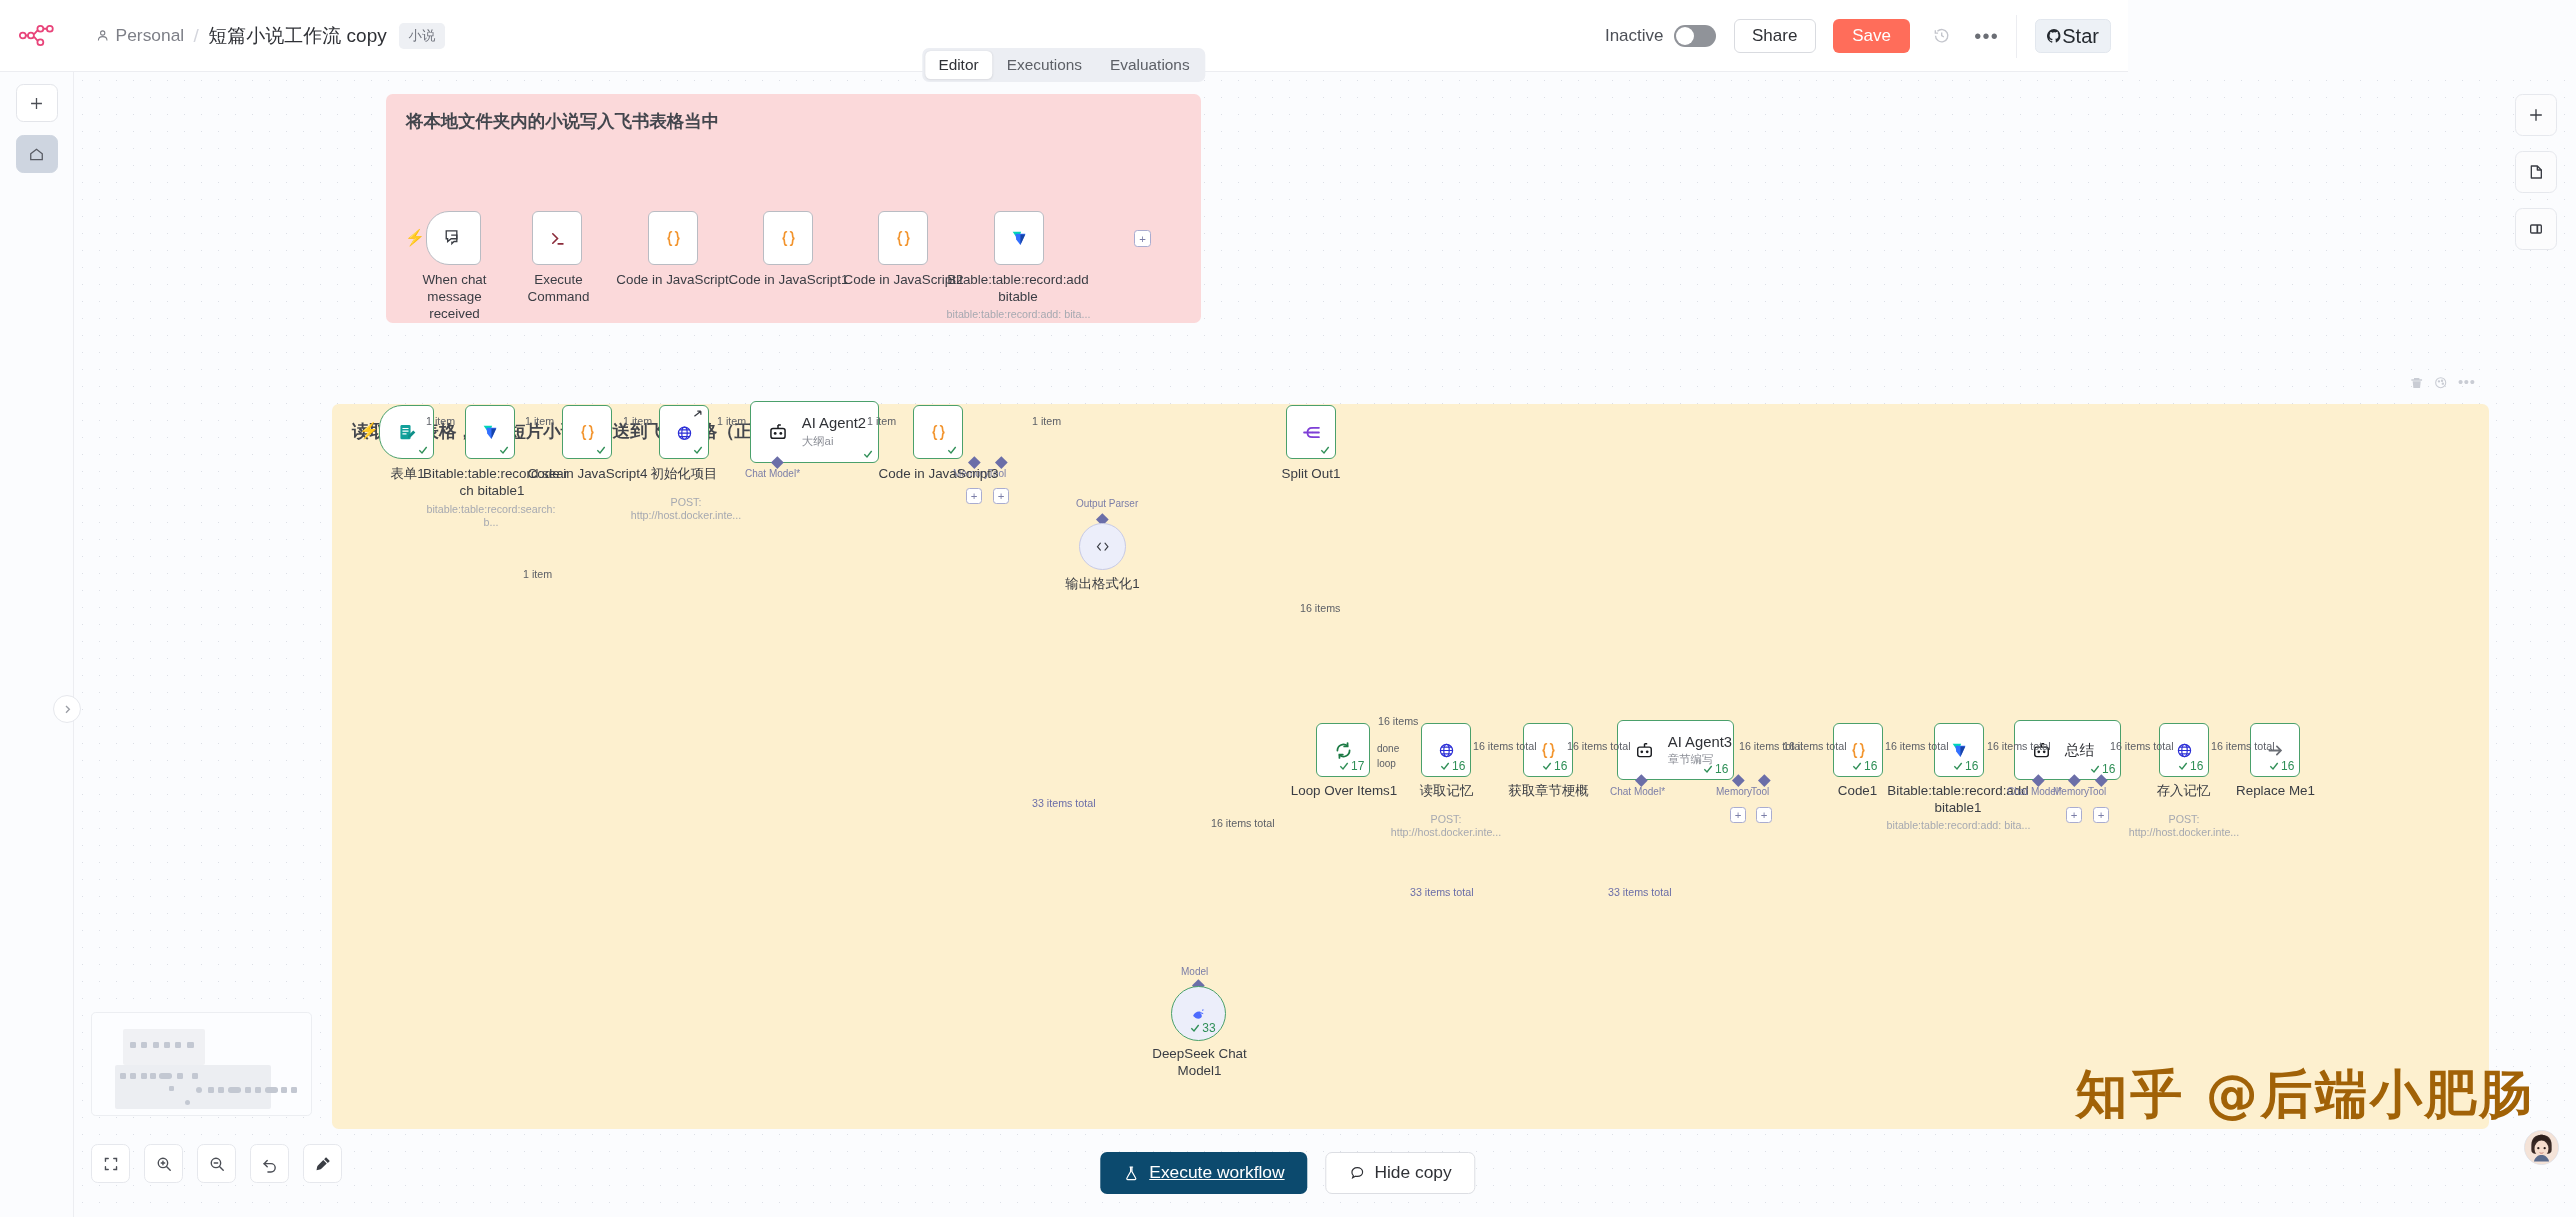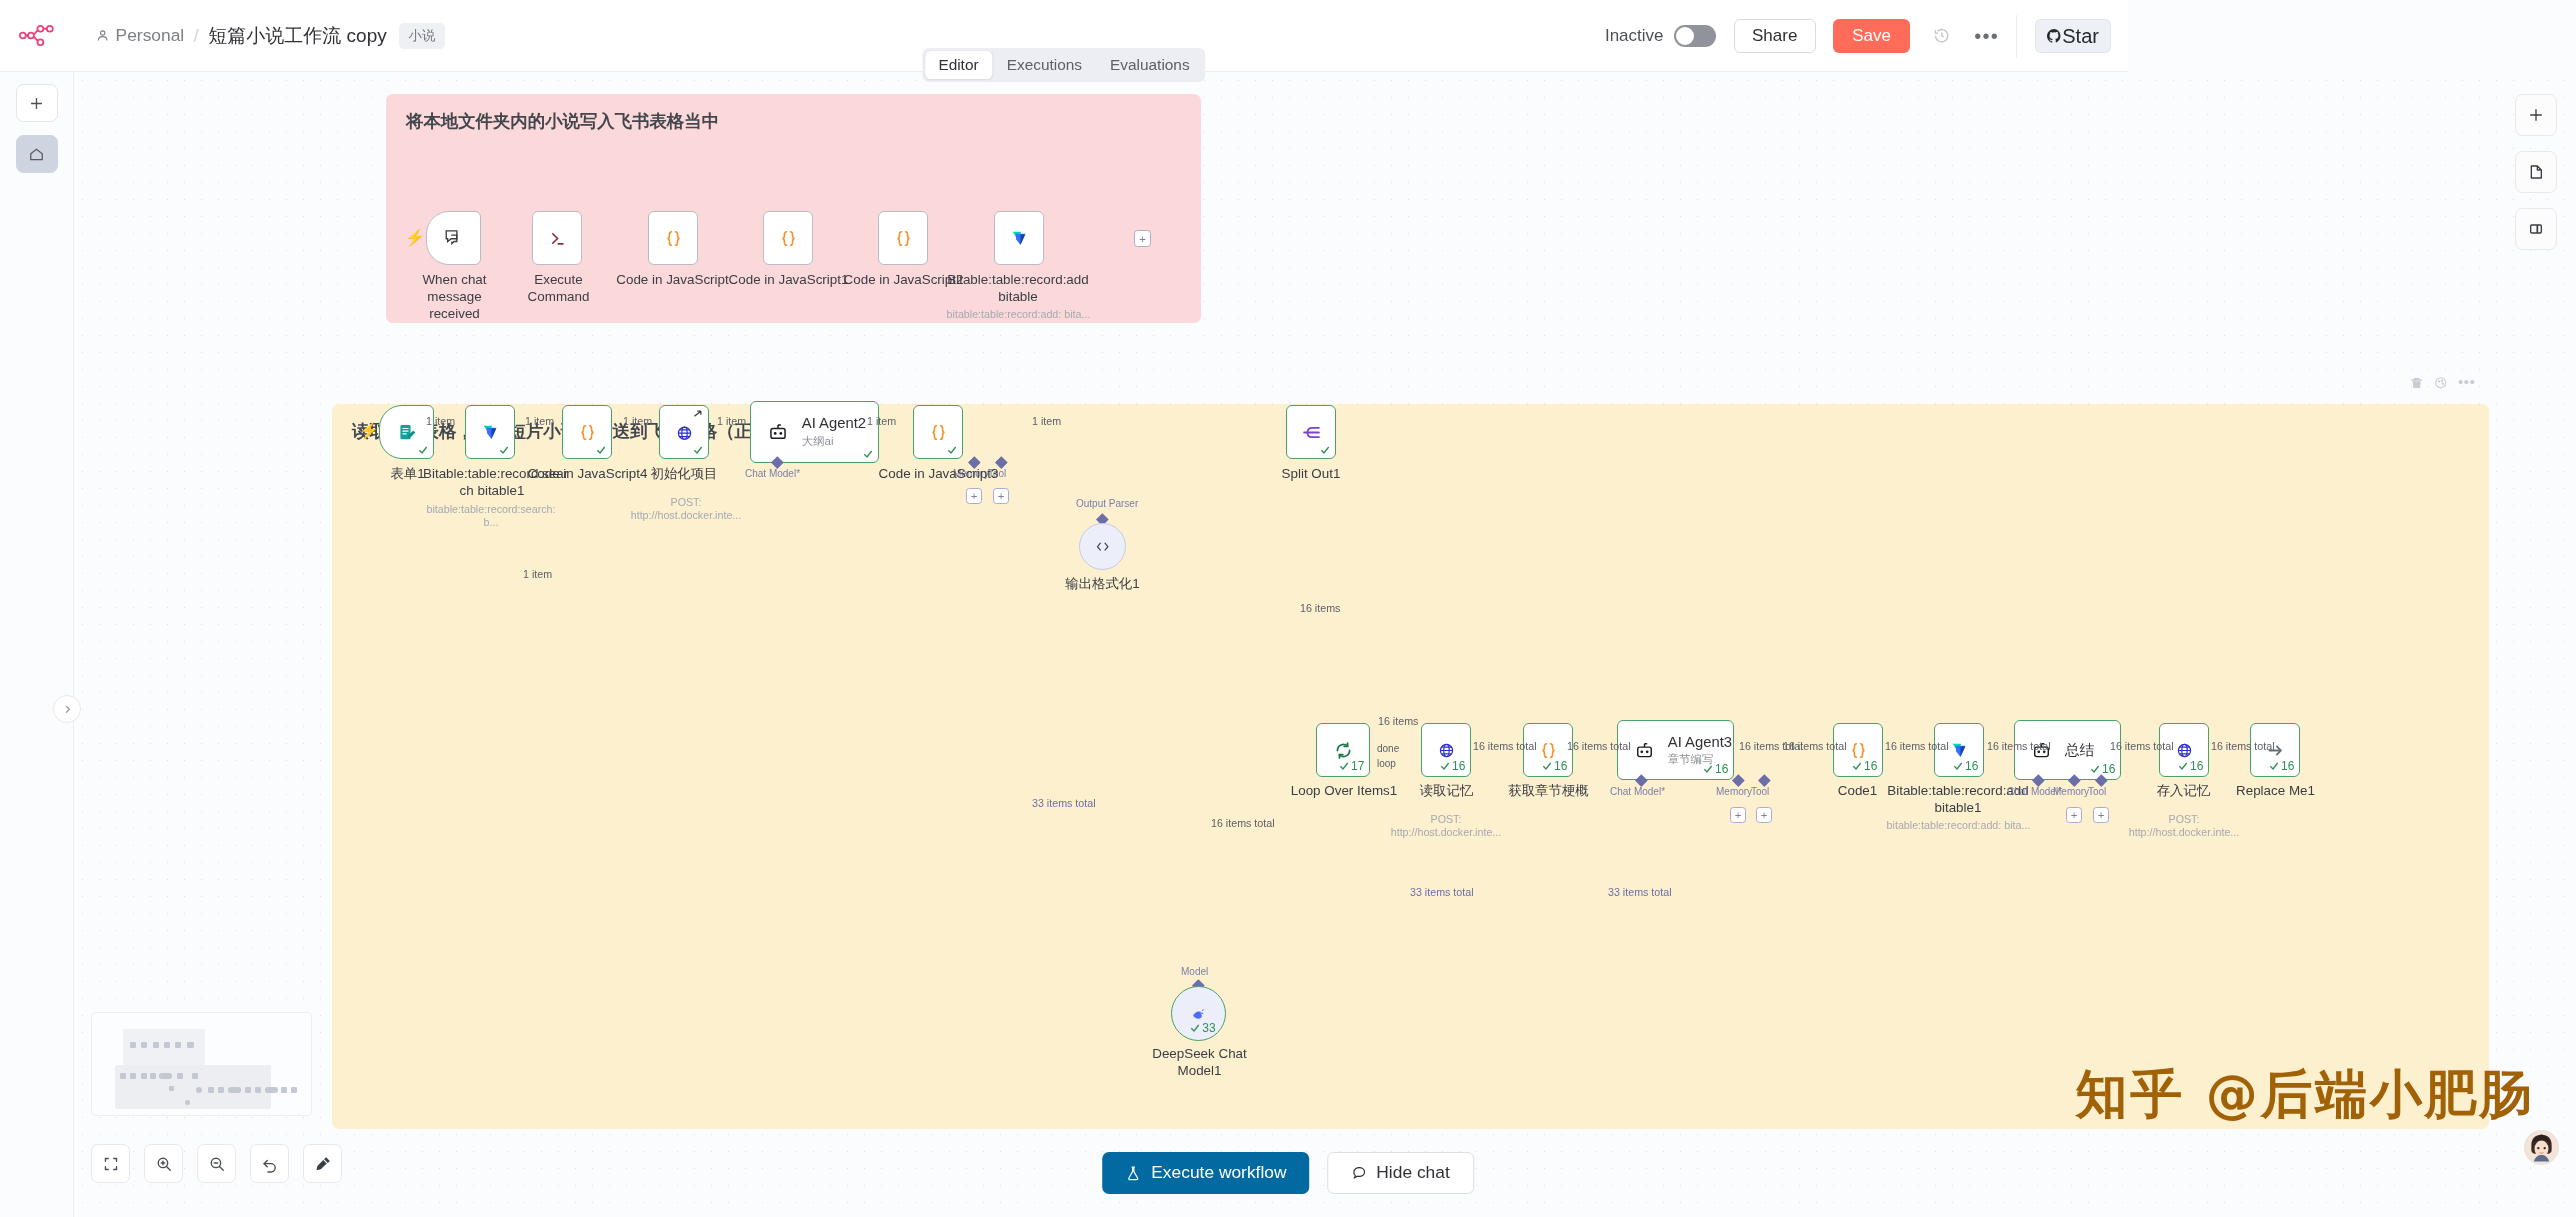--- a/index.html
+++ b/index.html
@@ -165,23 +165,24 @@
   }
   .tool-btn{
     width:39px;height:39px;background:#fff;border:0.7px solid #e6e8ed;border-radius:6.7px;
     display:flex;align-items:center;justify-content:center;cursor:pointer;color:#4b4e55;
   }
   .tool-btn svg{width:18px;height:18px;}
   .bottom-center{
     position:absolute;left:50%;transform:translateX(-50%);top:1152px;display:flex;gap:17.4px;z-index:30;
   }
   .exec-btn{
-    display:flex;align-items:center;gap:10px;background:#0369a1;color:#fff;border:none;
+    display:flex;align-items:center;gap:10px;background:#0c4a6e;color:#fff;border:none;
     border-radius:6.7px;padding:9.4px 23px;font-size:17.4px;cursor:pointer;
     font-family:"Liberation Sans",sans-serif;
+    text-decoration:underline;
   }
   .exec-btn svg{width:16px;height:16px;}
   .chat-btn{
     display:flex;align-items:center;gap:9.4px;background:#fff;color:#2f3136;
     border:0.7px solid #dcdee3;border-radius:6.7px;padding:9.4px 23px;font-size:17.4px;cursor:pointer;
     font-family:"Liberation Sans",sans-serif;
   }
   .chat-btn svg{width:16px;height:16px;}
   .right-rail{
     position:absolute;right:19px;top:94px;display:flex;flex-direction:column;gap:14.8px;z-index:30;
@@ -803,21 +804,21 @@
   <button class="exec-btn">
     <svg viewBox="0 0 24 24" fill="none" stroke="#fff" stroke-width="1.8" stroke-linecap="round">
       <path d="M10 3h4M11 3v7L5.5 19.5A1.6 1.6 0 0 0 7 22h10a1.6 1.6 0 0 0 1.5-2.5L13 10V3"></path>
     </svg>
     <span>Execute workflow</span>
   </button>
   <button class="chat-btn">
     <svg viewBox="0 0 24 24" fill="none" stroke="#2f3136" stroke-width="1.8">
       <path d="M12 4c4.6 0 8 2.9 8 6.6 0 3.7-3.4 6.6-8 6.6-1 0-2-.1-2.8-.4L5 19l1.1-3A6.5 6.5 0 0 1 4 10.6C4 6.9 7.4 4 12 4z"></path>
     </svg>
-    <span>Hide chat</span>
+    <span>Hide copy</span>
   </button>
 </div>
 
 <div class="right-rail">
   <div class="rr-btn">
     <svg viewBox="0 0 30 30" fill="none" stroke="#3a3d44" stroke-width="2" stroke-linecap="round">
         <path d="M15 7v16M7 15h16"></path>
       </svg>
   </div>
   <div class="rr-btn">

